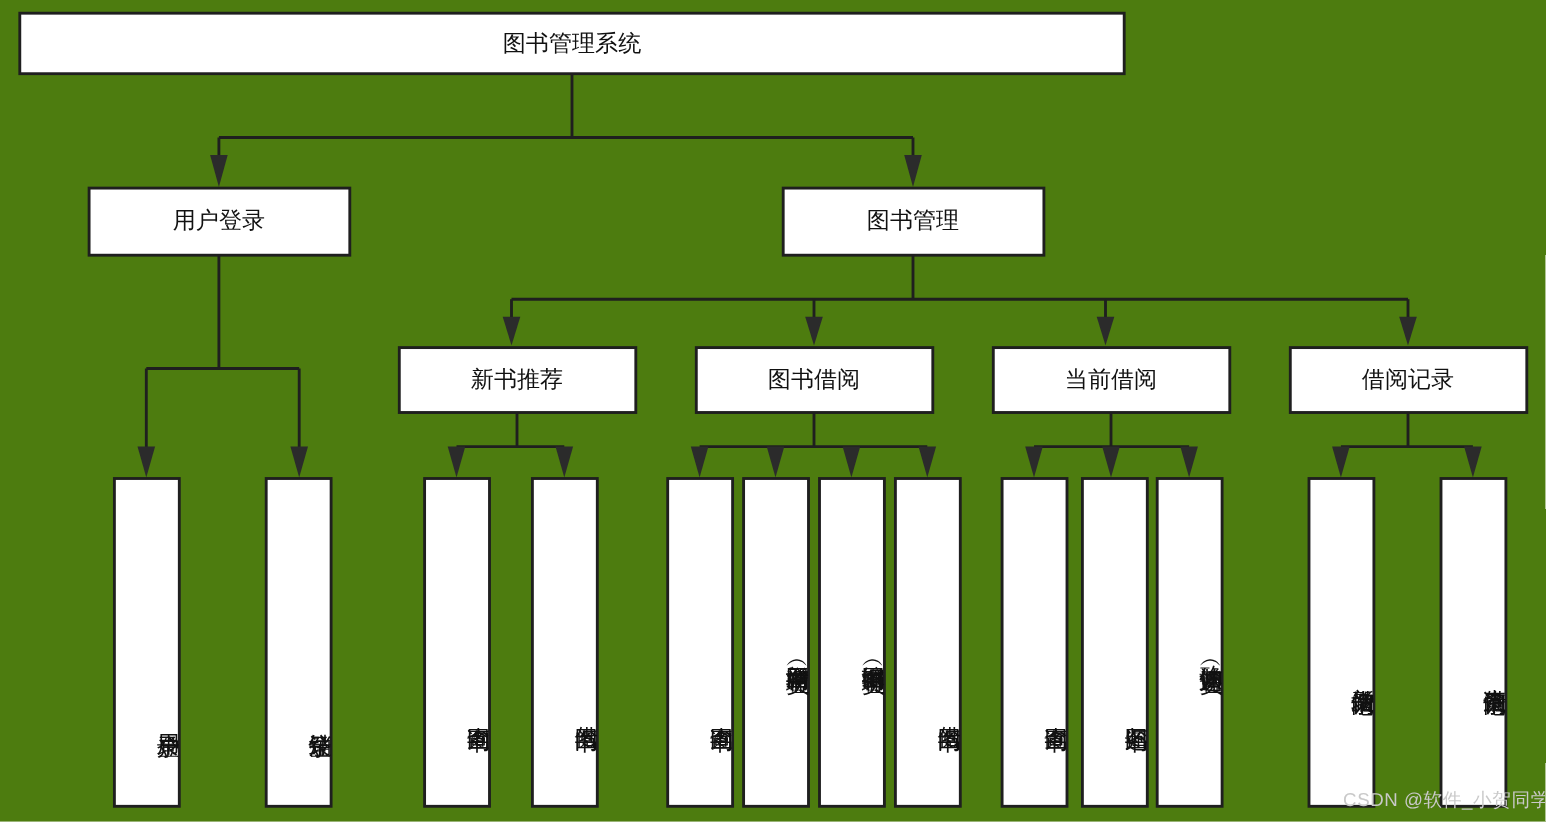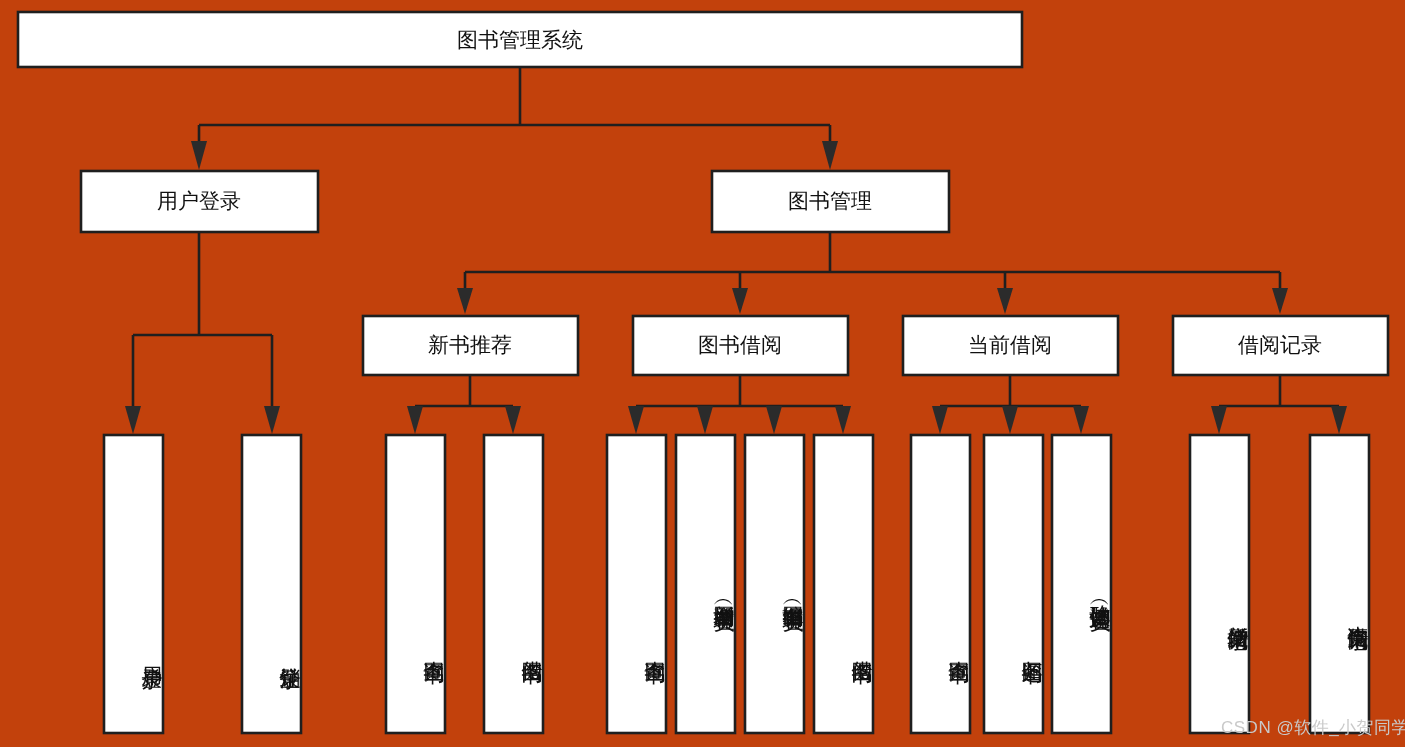--- a/index.html
+++ b/index.html
@@ -7,21 +7,21 @@
     padding: 0;
     background: #ffffff;
   }
   body {
     font-family: "Liberation Sans", "DejaVu Sans", sans-serif;
   }
   #canvas {
     position: relative;
     width: 1405px;
     height: 747px;
-    background: #c2410c;
+    background: #4d7c0f;
     overflow: hidden;
   }
   svg#diagram {
     position: absolute;
     left: 0;
     top: 0;
     width: 1405px;
     height: 747px;
   }
   .node-box {

